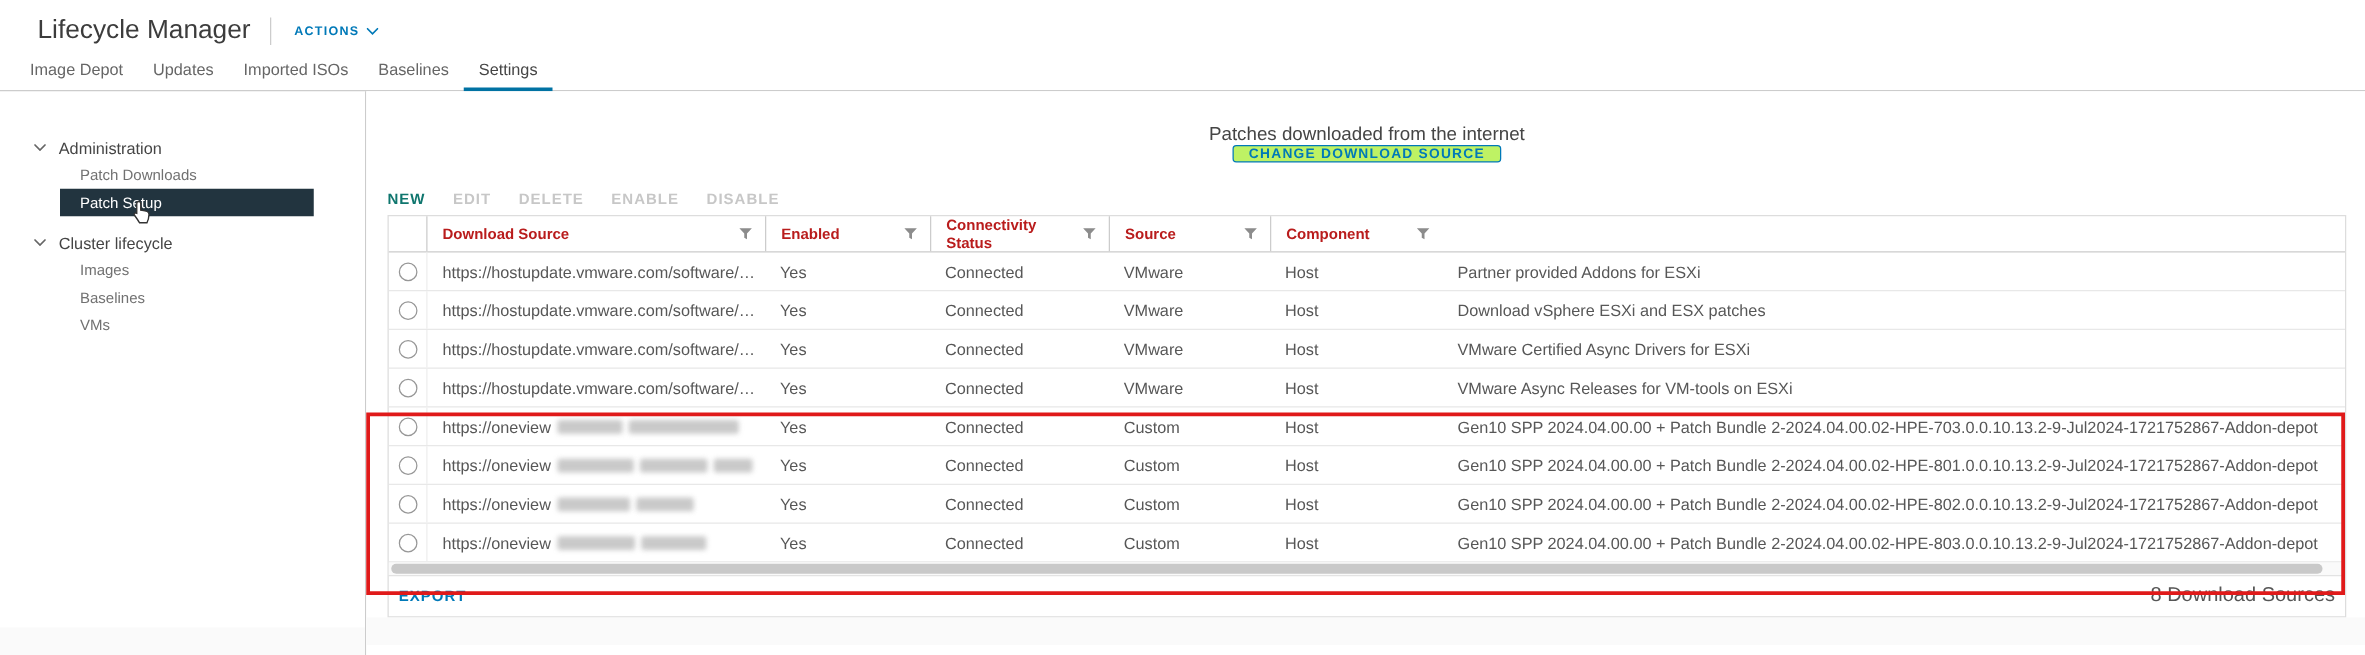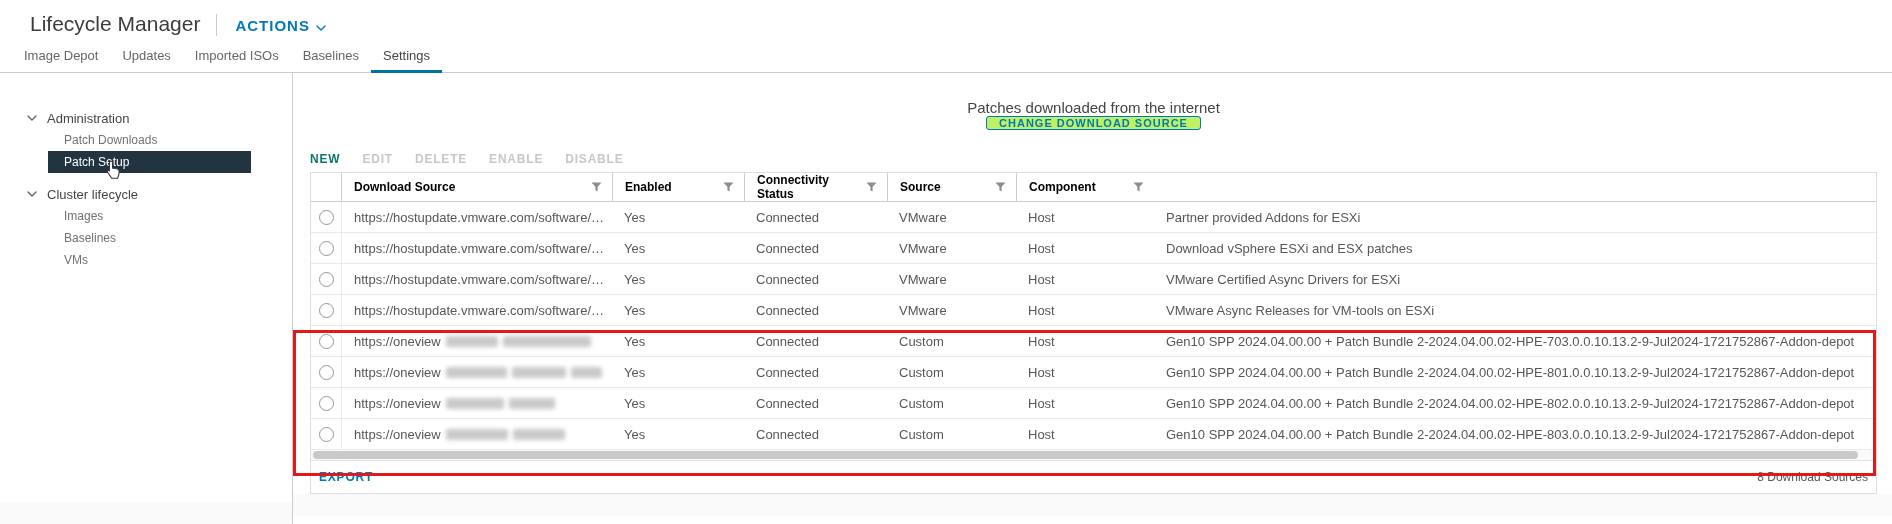--- a/index.html
+++ b/index.html
@@ -3,21 +3,21 @@
 <meta charset="utf-8">
 <style>
   * { box-sizing: border-box; }
   body { margin: 0; font-family: "Liberation Sans", sans-serif; background: #fff; }
   .wrapper { width: 1892px; height: 524px; background: #fff; overflow: hidden; position: relative; }
 
   
   .app-header { height: 48px; display: flex; align-items: center; padding-left: 30px; }
   .app-title { font-size: 21px; color: #3c3c3c; font-weight: 400; }
   .header-divider { width: 1px; height: 22px; background: #ccc; margin: 2px 18px 0 16px; }
-  .actions-link { font-size: 15px; font-weight: 700; letter-spacing: 1px; color: #0079b8;
+  .actions-link { font-size: 10px; font-weight: 700; letter-spacing: 1px; color: #0079b8;
                   display: flex; align-items: center; gap: 6px; cursor: pointer; margin-top: 3px; }
 
   
   .tab-bar { display: flex; padding-left: 12px; border-bottom: 1px solid #ccc; height: 25px; }
   .tab { font-size: 13px; color: #666; padding: 0 12px; display: flex; align-items: flex-start;
          cursor: pointer; position: relative; }
   .tab.active { color: #454545; }
   .tab.active::after { content: ""; position: absolute; left: 0; right: 0; bottom: -1px;
                        height: 3px; background: #0072a3; }
 
@@ -42,21 +42,21 @@
                 background: #bef264; cursor: pointer; font-family: inherit; }
 
   .toolbar { margin-top: 27px; height: 18px; display: flex; align-items: center; }
   .toolbar-link { font-size: 12px; font-weight: 700; letter-spacing: .8px; color: #0f766e;
                   margin-right: 22px; cursor: pointer; }
   .toolbar-link.disabled { color: #c7c7c7; cursor: default; }
 
   
   .datagrid { margin-top: 4px; border: 1px solid #ddd; background: #fff; }
   .grid-header { display: flex; height: 29px; border-bottom: 1px solid #ccc; align-items: stretch; }
-  .grid-header .cell { font-size: 12px; font-weight: 700; color: #000000; display: flex;
+  .grid-header .cell { font-size: 12px; font-weight: 700; color: #b91c1c; display: flex;
                        align-items: center; justify-content: space-between;
                        padding: 0 10px 0 12px; border-left: 1px solid #ccc; }
   .grid-header .cell.c0 { border-left: none; }
   .grid-row { display: flex; height: 31px; border-bottom: 1px solid #e8e8e8; align-items: center; cursor: pointer; }
   .grid-row .cell { font-size: 13px; color: #575757; padding: 0 10px 0 12px; white-space: nowrap;
                     overflow: hidden; align-self: stretch; display: flex; align-items: center; }
   .grid-row .cell.c1 { border-left: 1px solid #eee; }
   .cell.c0 { justify-content: center; padding: 0; }
   .c0 { flex: 0 0 30px; }
   .c1 { flex: 0 0 271px; }
@@ -68,21 +68,21 @@
   .radio { width: 15px; height: 15px; border: 1px solid #979797; border-radius: 50%; background: #fff; flex: none; }
   .blur-chunk { display: inline-block; height: 11px; background: #bcbcbc; filter: blur(2px);
                 border-radius: 2px; margin-left: 5px; opacity: .8; }
 
   .hscroll { height: 10px; background: #fafafa; display: flex; align-items: center; padding: 0 2px; }
   .hscroll-thumb { height: 8px; background: #c9c9c9; border-radius: 4px; flex: 1; margin-right: 16px; cursor: pointer; }
 
   .grid-footer { height: 33px; border-top: 1px solid #e3e3e3; display: flex; align-items: center;
                  justify-content: space-between; padding: 0 8px; }
   .export-link { font-size: 12px; font-weight: 700; letter-spacing: .8px; color: #0079b8; cursor: pointer; }
-  .count-label { font-size: 12px; color: #565656; }
+  .count-label { font-size: 16px; color: #565656; }
 
   .bottom-strip { height: 22px; background: #fafafa; margin: 0 -15px 0 -17px; }
 
   .red-overlay { position: absolute; left: 0; top: 257px; width: 1583px; height: 146px;
                  border: 3px solid #e01a1a; pointer-events: none; z-index: 4; }
 </style>
 </head>
 <body>
 
 <div class="wrapper">

